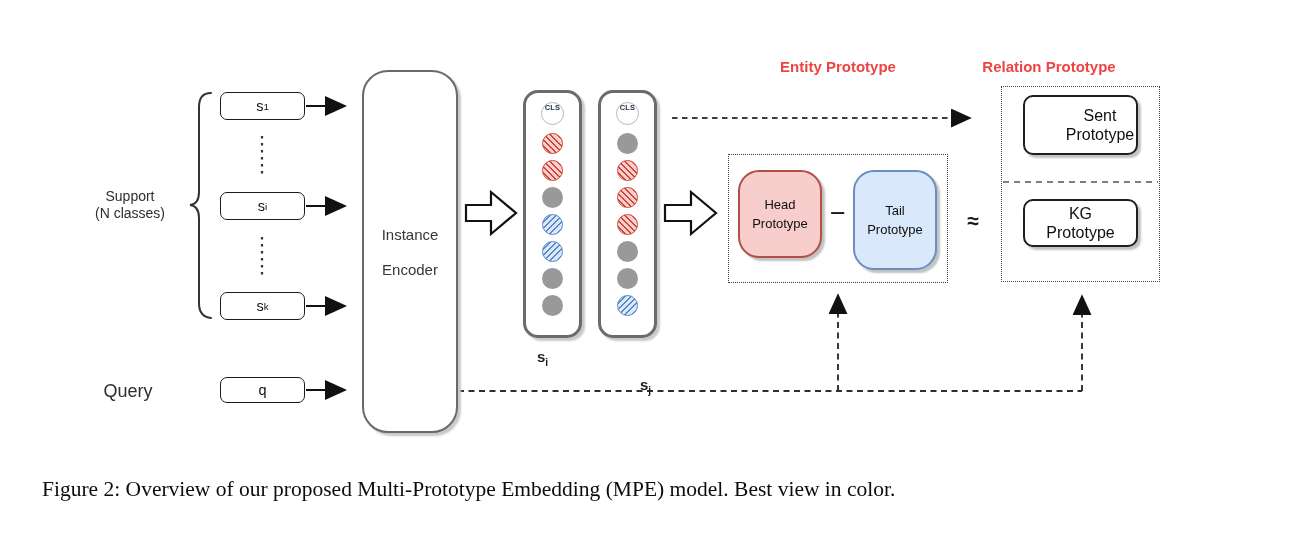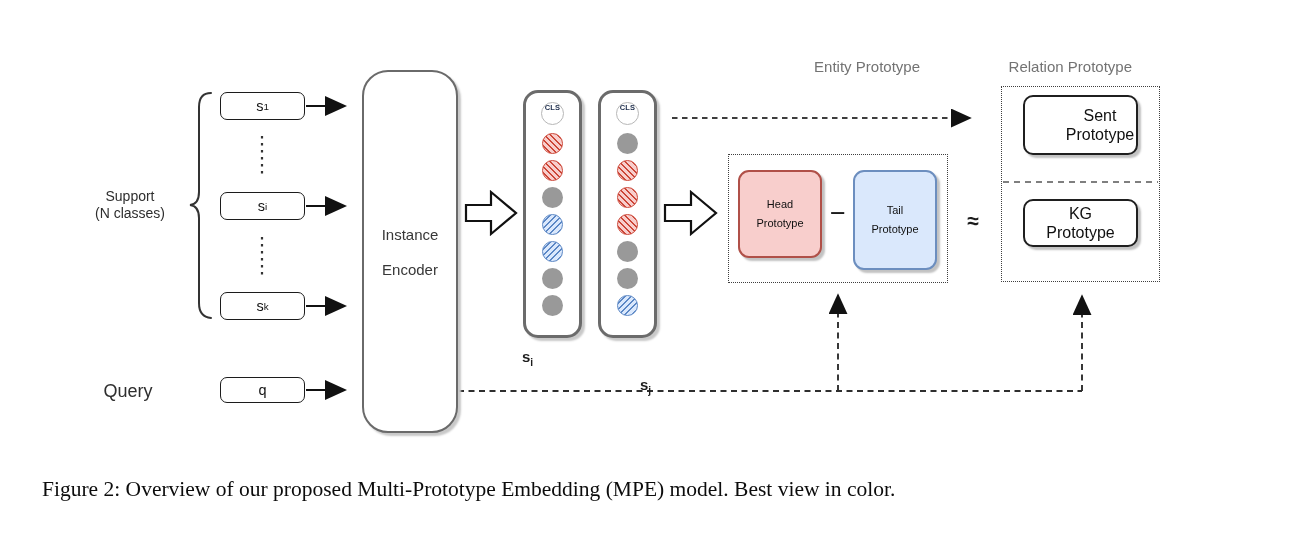--- a/index.html
+++ b/index.html
@@ -83,32 +83,32 @@
   .token.gray { background: var(--gray); }
 
   .col-label {
     position: absolute; top: 348px; width: 59px;
     text-align: center; font-size: 15px; font-weight: bold; color: #1d1d1d;
   }
 
   
   .proto-title {
     position: absolute; top: 58px;
-    text-align: right; font-size: 15px; font-weight: normal; color: #737373;
+    text-align: center; font-size: 15px; font-weight: bold; color: #ef4444;
   }
   .dotted-box {
     position: absolute;
     border: 1.6px dotted #3f3f3f;
     background: transparent;
   }
   .proto-box {
     position: absolute;
-    border-radius: 11px;
+    border-radius: 21px;
     display: flex; flex-direction: column; align-items: center; justify-content: center;
-    font-size: 11px; line-height: 19.5px; color: #101010;
+    font-size: 13px; line-height: 19.5px; color: #101010;
     text-align: center;
     box-shadow: 3px 3px 2px #c2c2c2;
   }
   #head-proto { left: 738px; top: 170px; width: 84px; height: 88px;
     background: var(--red-fill); border: 2px solid var(--red-stroke); }
   #tail-proto { left: 853px; top: 170px; width: 84px; height: 100px;
     background: var(--blue-fill); border: 2px solid var(--blue-stroke); }
   #sent-proto { left: 1023px; top: 95px; width: 115px; height: 60px;
     background: #fff; border: 2px solid #1f1f1f; border-radius: 10px; font-size: 16px; padding-left: 39px; }
   #kg-proto { left: 1023px; top: 199px; width: 115px; height: 48px;
@@ -198,21 +198,21 @@
       <span>CLS</span>
     </div>
     <div style="display:contents;"><div class="token red"></div><div class="token red"></div><div class="token gray"></div><div class="token blue"></div><div class="token blue"></div><div class="token gray"></div><div class="token gray"></div></div>
   </div>
   <div class="embed-col" style="left:598px;">
     <div class="cls-circle">
       <span>CLS</span>
     </div>
     <div style="display:contents;"><div class="token gray"></div><div class="token red"></div><div class="token red"></div><div class="token red"></div><div class="token gray"></div><div class="token gray"></div><div class="token blue"></div></div>
   </div>
-  <div class="col-label" style="left:498px;">
+  <div class="col-label" style="left:513px;">
     <span>s</span><sub>i</sub>
   </div>
   <div class="col-label" style="left:616px;margin-top:28px;">
     <span>s</span><sub>j</sub>
   </div>
 
   <div class="proto-title" style="left:756px; width:164px;">Entity Prototype</div>
   <div class="dotted-box" style="left:728px; top:154px; width:220px; height:129px;"></div>
   <div class="proto-box" id="head-proto">
     <div>Head</div>

